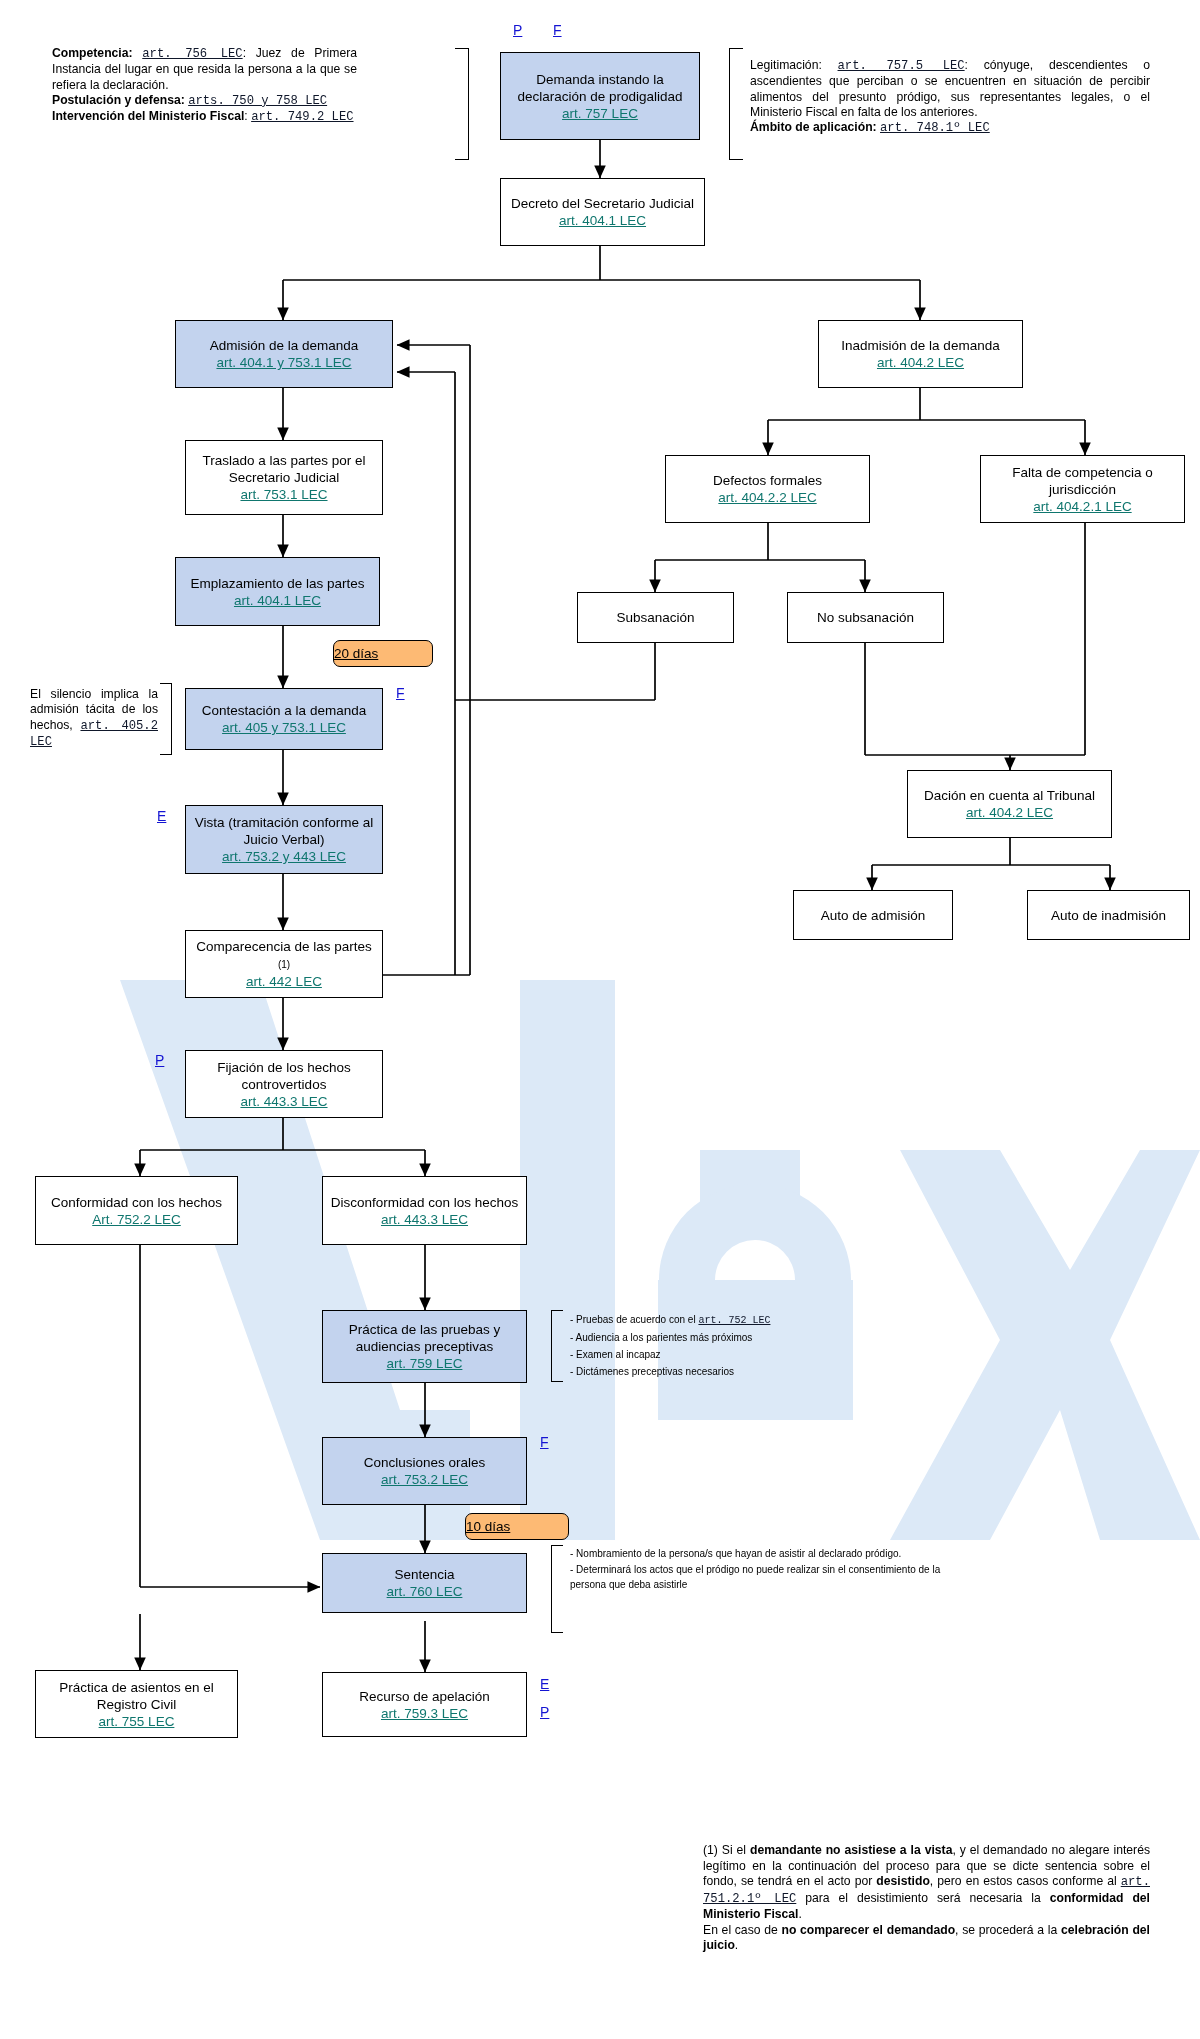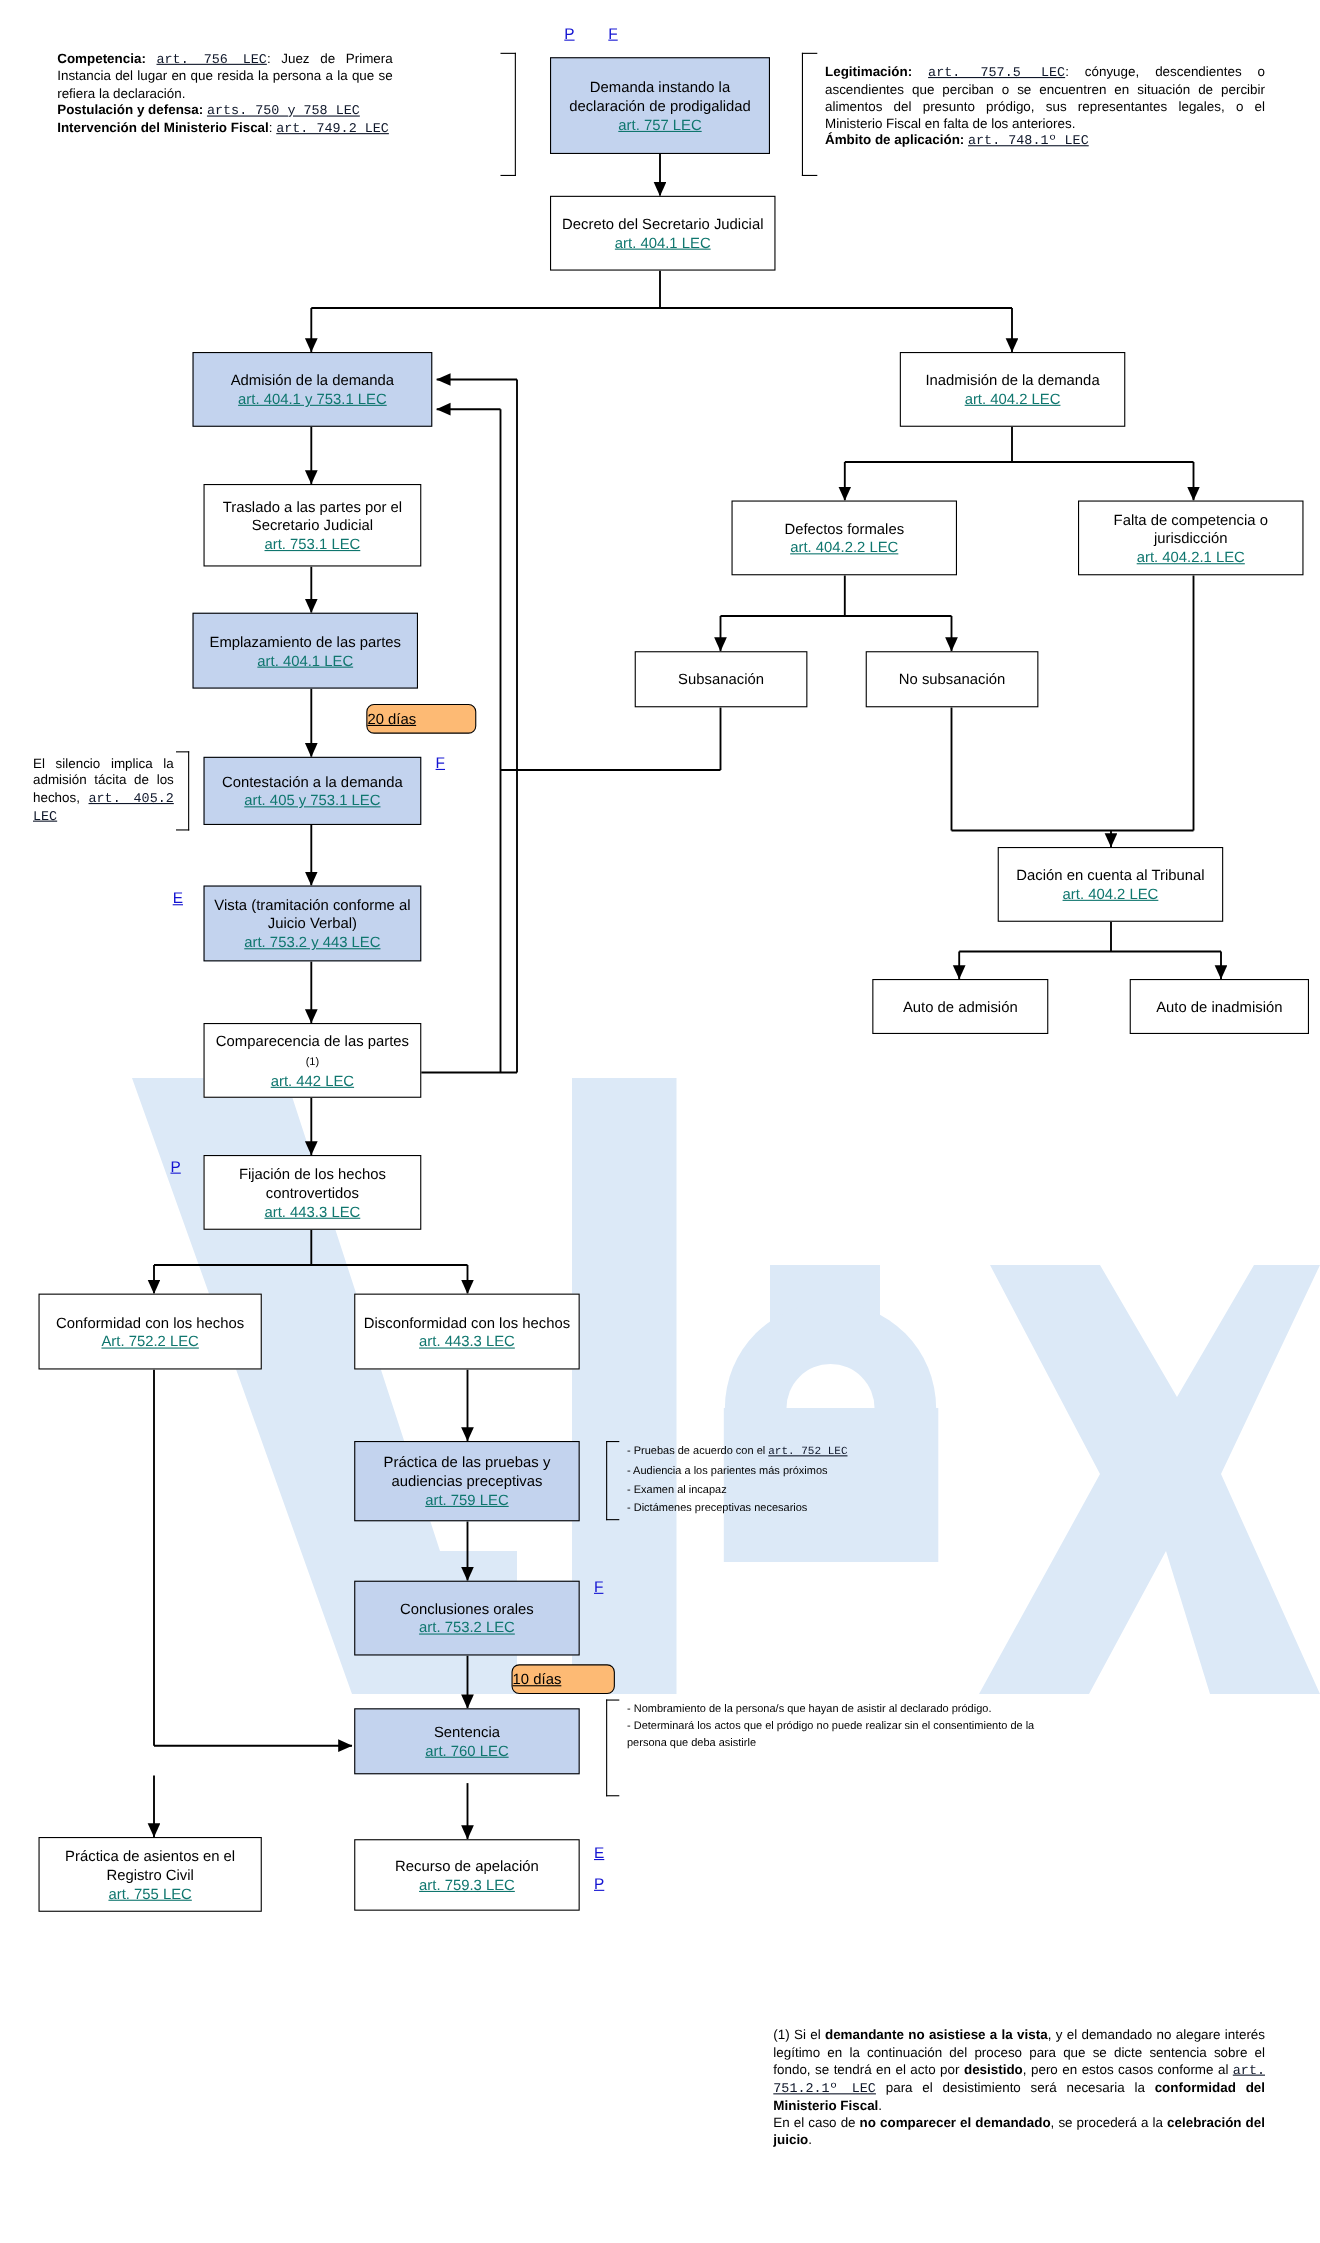--- a/index.html
+++ b/index.html
@@ -210,21 +210,21 @@
     <span class="lk">art. 756 LEC</span><span>: Juez de Primera Instancia del lugar en que resida la persona a la que se refiera la declaración.</span><br>
     <span style="font-weight:bold;">Postulación y defensa:</span>
     <span class="lk">arts. 750 y 758 LEC</span><br>
     <span style="font-weight:bold;">Intervención del Ministerio Fiscal</span><span>:</span>
     <span class="lk">art. 749.2 LEC</span>
   </div>
   <div class="bracket right-open" style="left:455px; top:48px; width:14px; height:112px;"></div>
 
   <div class="bracket left-open" style="left:729px; top:48px; width:14px; height:112px;"></div>
   <div class="textblock" style="left:750px; top:58px; width:400px;">
-    <span style="font-weight:bold;">Legitimación:</span>
+    <span style="font-weight:normal;">Legitimación:</span>
     <span class="lk">art. 757.5 LEC</span><span>: cónyuge, descendientes o ascendientes que perciban o se encuentren en situación de percibir alimentos del presunto pródigo, sus representantes legales, o el Ministerio Fiscal en falta de los anteriores.</span><br>
     <span style="font-weight:bold;">Ámbito de aplicación:</span>
     <span class="lk">art. 748.1º LEC</span>
   </div>
 
   <div class="node blue" style="left:500px; top:52px; width:200px; height:88px;">
     <span class="ttl">Demanda instando la declaración de prodigalidad</span>
     <span class="art">art. 757 LEC</span>
   </div>
   <div class="marker" style="left:513px; top:22px;">P</div>
@@ -312,21 +312,21 @@
     <div>- Examen al incapaz</div>
     <div>- Dictámenes preceptivas necesarios</div>
   </div>
 
   <div class="node blue" style="left:322px; top:1437px; width:205px; height:68px;">
     <span class="ttl">Conclusiones orales</span>
     <span class="art">art. 753.2 LEC</span>
   </div>
   <div class="marker" style="left:540px; top:1434px;">F</div>
 
-  <div class="pill" style="left:465px; top:1513px; width:94px; height:27px;">
+  <div class="pill" style="left:465px; top:1513px; width:104px; height:27px;">
     <span>10 días</span>
   </div>
 
   <div class="node blue" style="left:322px; top:1553px; width:205px; height:60px;">
     <span class="ttl">Sentencia</span>
     <span class="art">art. 760 LEC</span>
   </div>
 
   <div class="bracket left-open" style="left:551px; top:1545px; width:12px; height:88px;"></div>
   <div class="bullets" style="left:570px; top:1546px; width:400px; white-space:normal; line-height:15.5px;">

